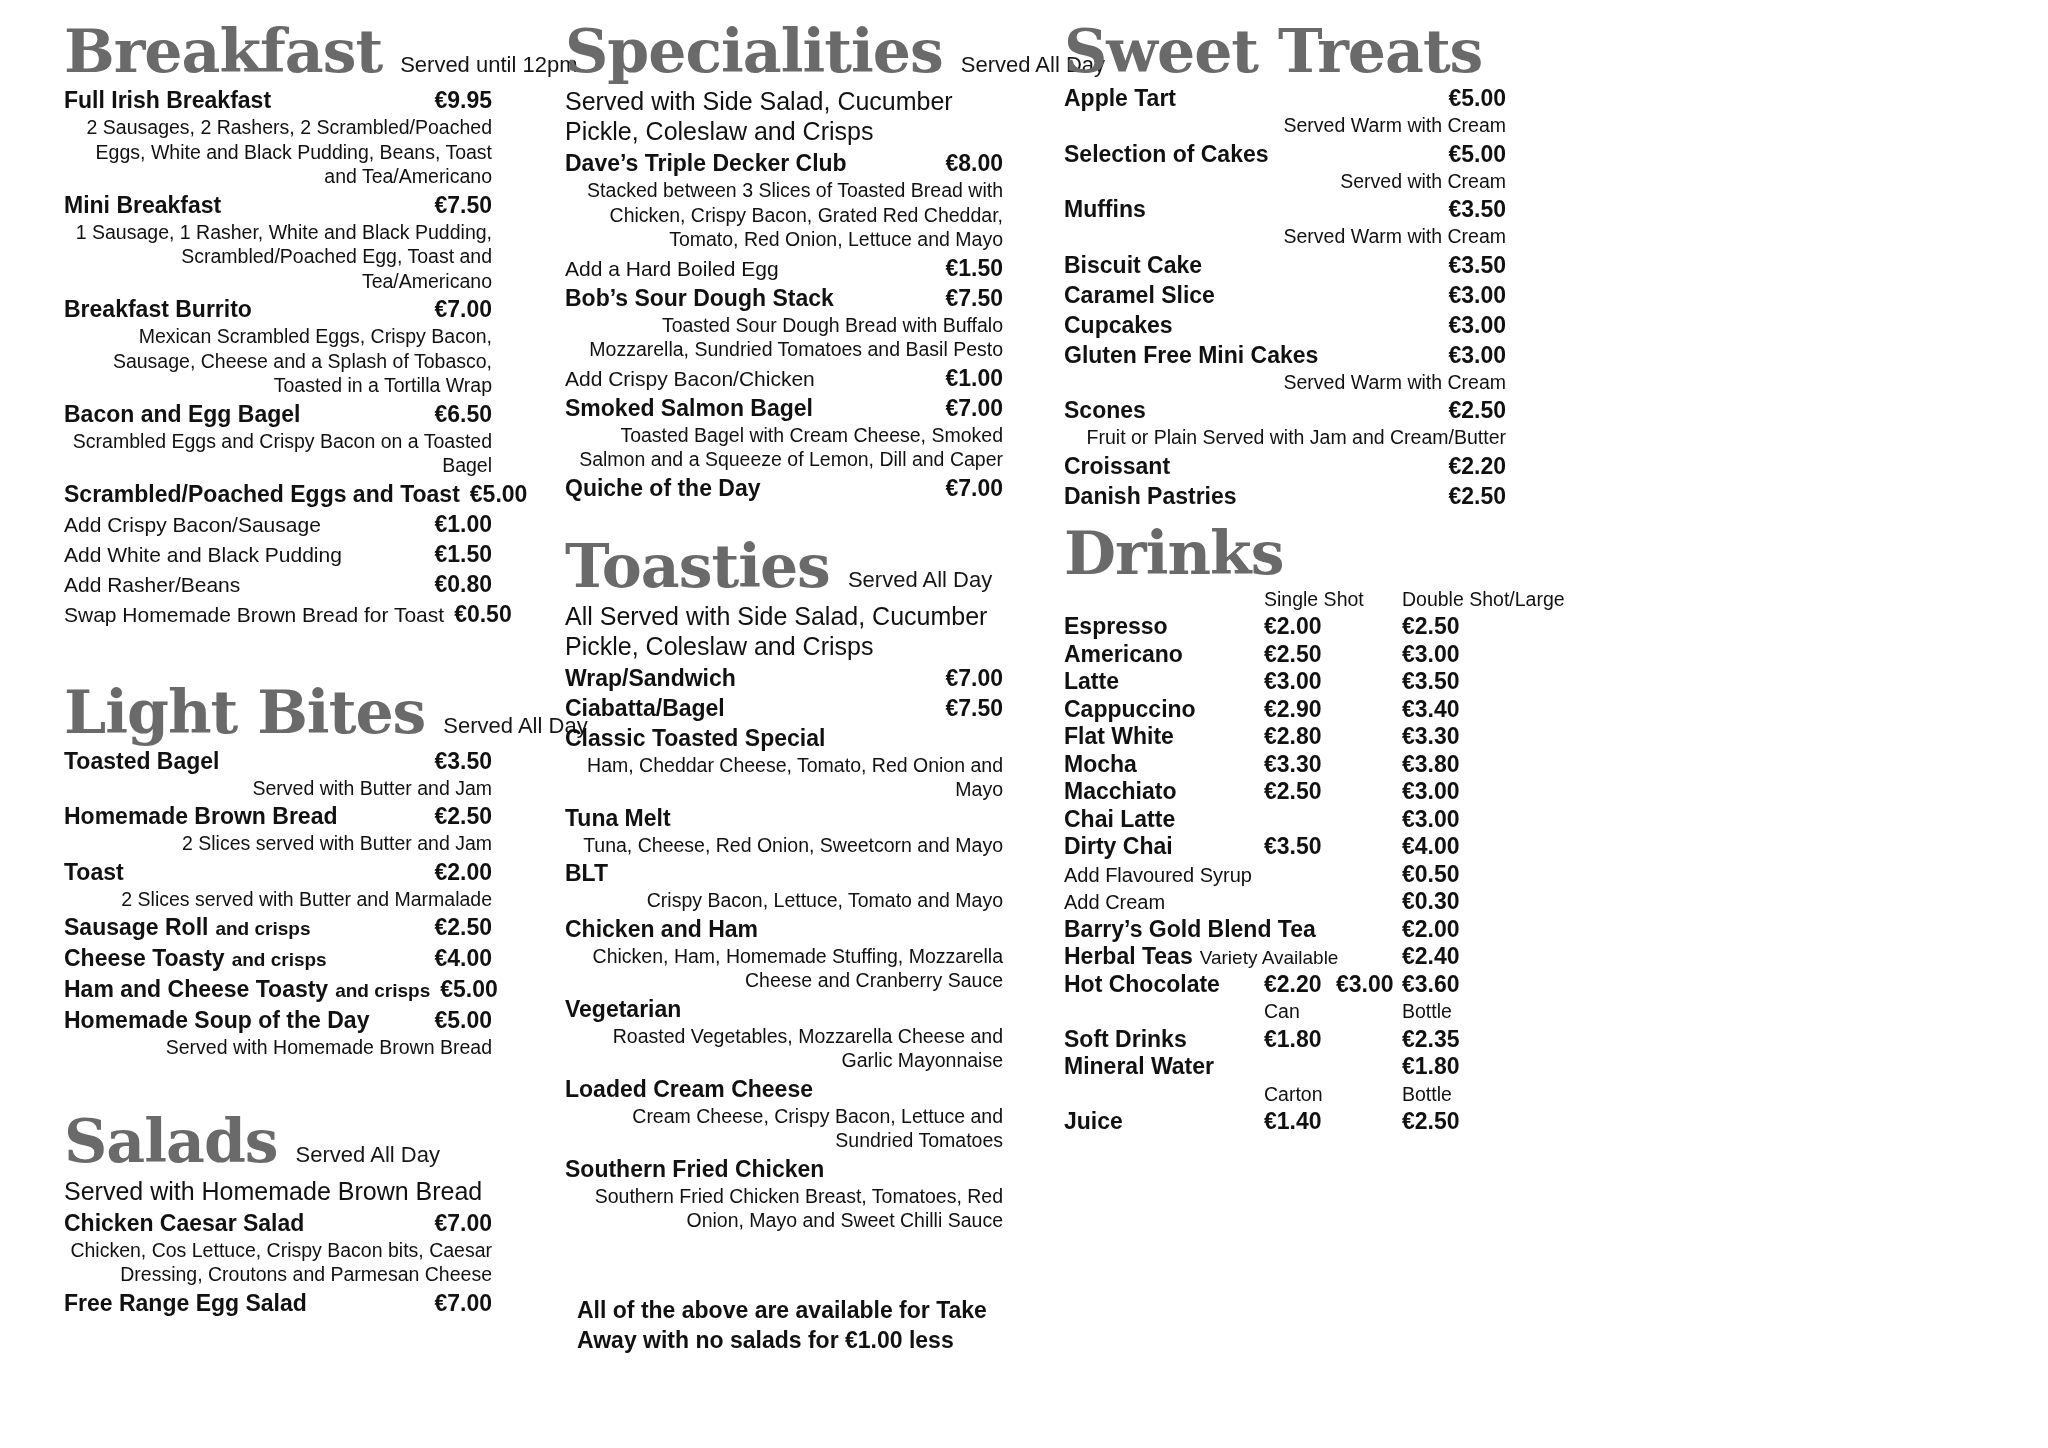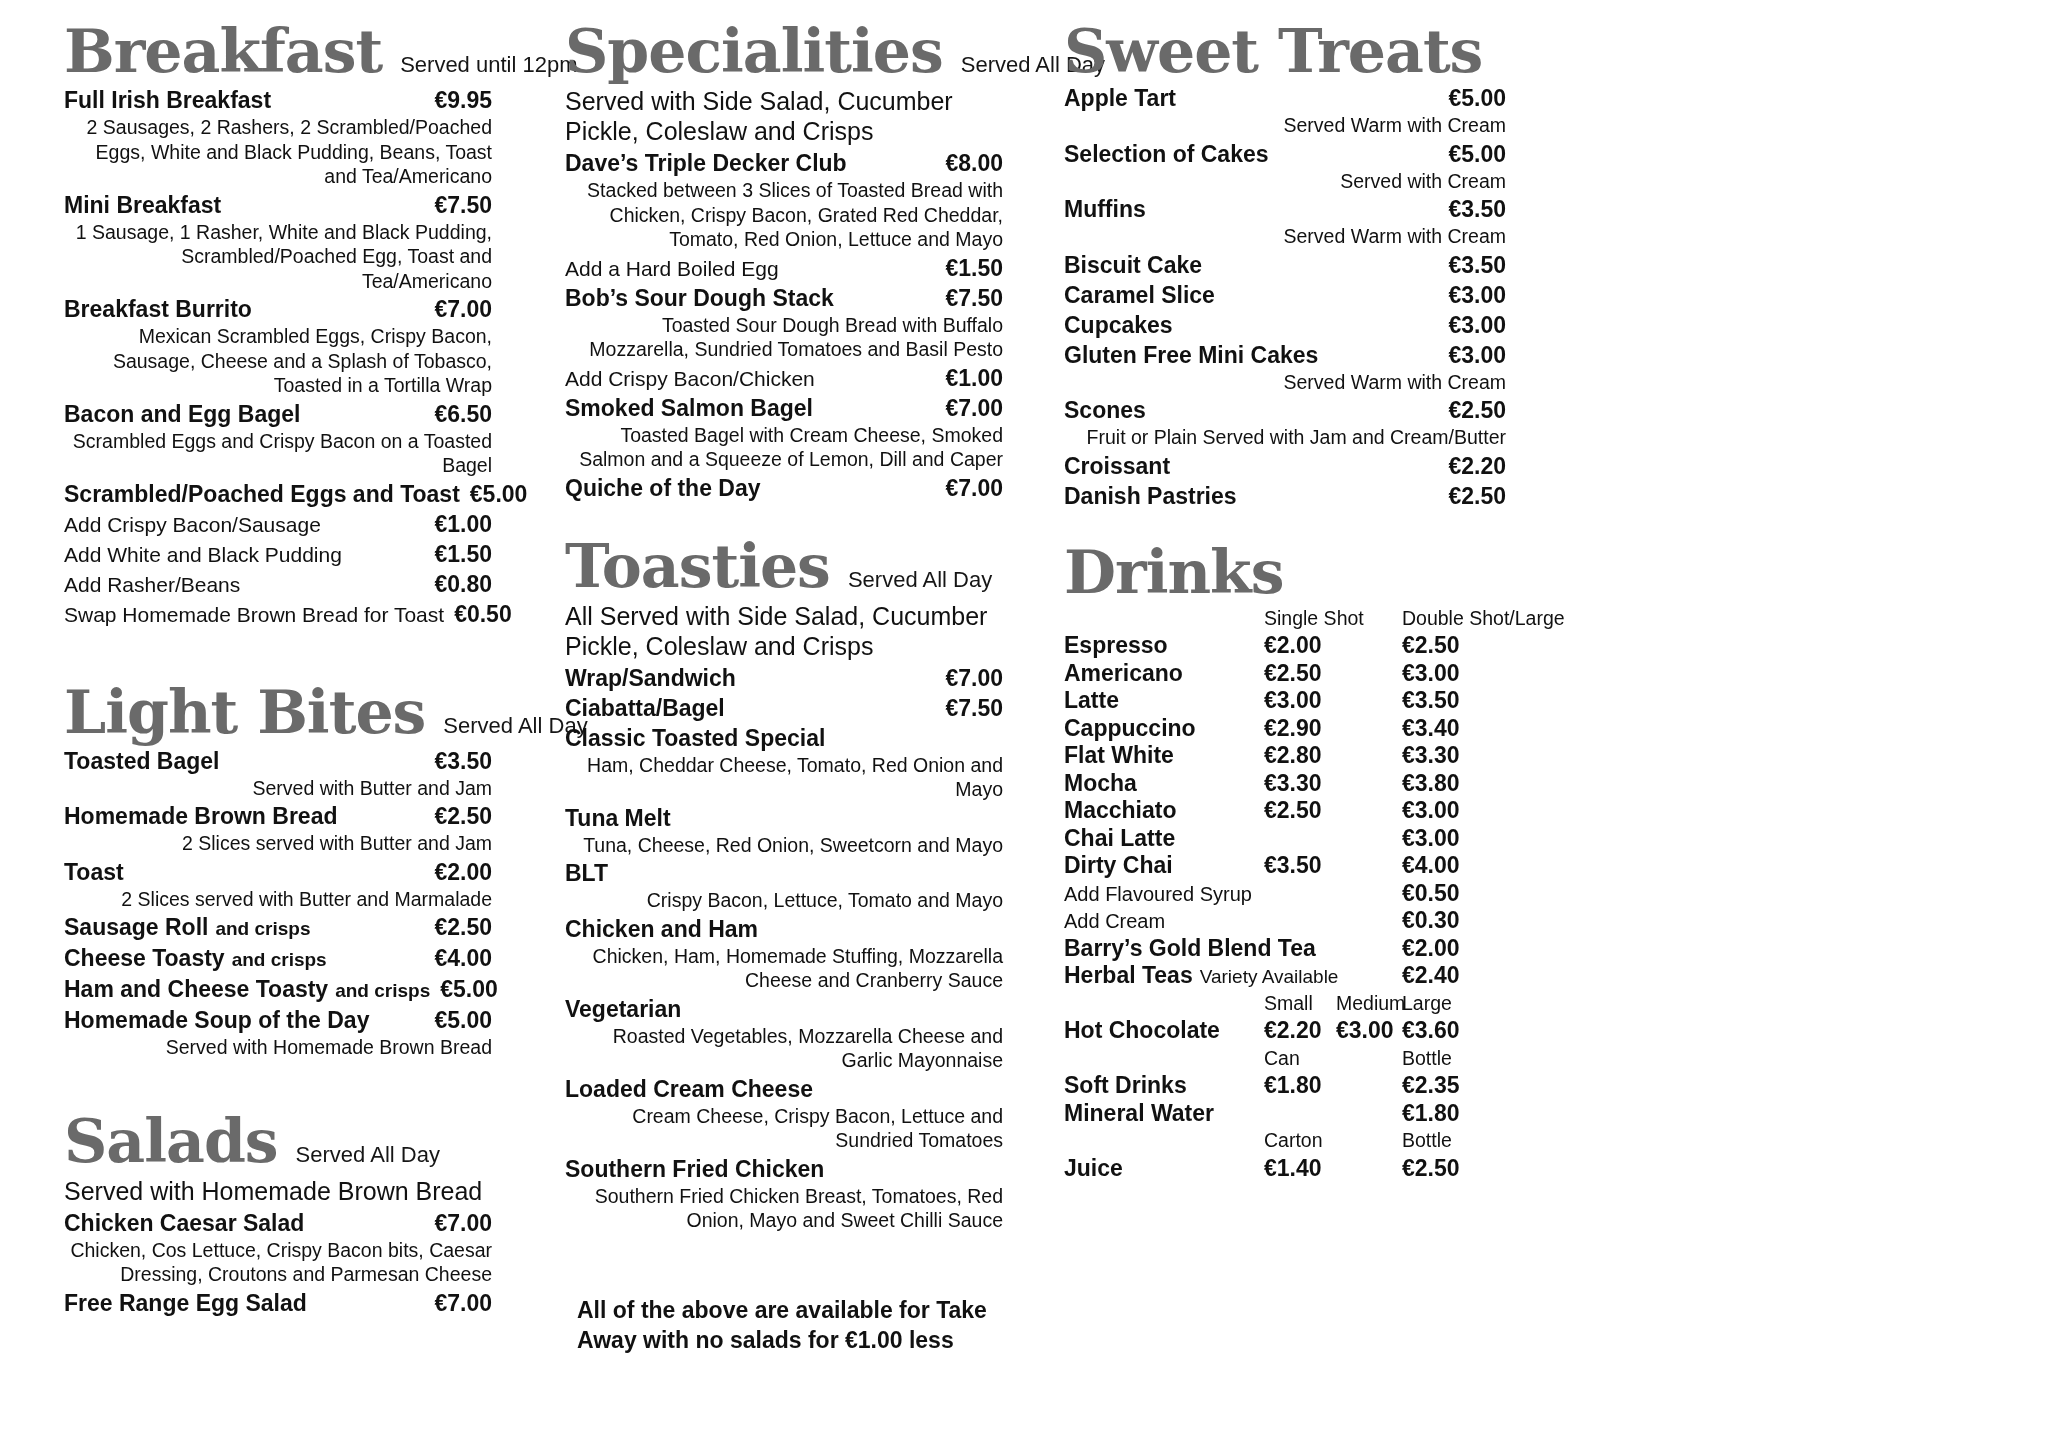--- a/index.html
+++ b/index.html
@@ -13,21 +13,21 @@
   }
   .menu-col{position:absolute;top:26px;}
   .col0{left:64px;width:428px;}
   .col1{left:565px;width:438px;}
   .col2{left:1064px;width:442px;}
 
   .section{margin:0;}
   .sec-light-bites{margin-top:58px;}
   .sec-salads{margin-top:56px;}
   .sec-toasties{margin-top:38px;}
-  .sec-drinks{margin-top:36px;}
+  .sec-drinks{margin-top:17px;}
 
   .sec-head{display:flex;align-items:baseline;gap:18px;margin:0 0 8px 0;}
   .sec-title{
     font-family:"DejaVu Serif", serif;
     font-weight:800;
     font-size:60px;
     line-height:50px;
     color:#6a6a6a;
     letter-spacing:-1px;
     white-space:nowrap;
@@ -396,25 +396,20 @@
         <div class="drow"><span class="dname">Cappuccino</span><span class="dc dc1">€2.90</span><span class="dc dc3">€3.40</span></div>
         <div class="drow"><span class="dname">Flat White</span><span class="dc dc1">€2.80</span><span class="dc dc3">€3.30</span></div>
         <div class="drow"><span class="dname">Mocha</span><span class="dc dc1">€3.30</span><span class="dc dc3">€3.80</span></div>
         <div class="drow"><span class="dname">Macchiato</span><span class="dc dc1">€2.50</span><span class="dc dc3">€3.00</span></div>
         <div class="drow"><span class="dname">Chai Latte</span><span class="dc dc3">€3.00</span></div>
         <div class="drow"><span class="dname">Dirty Chai</span><span class="dc dc1">€3.50</span><span class="dc dc3">€4.00</span></div>
         <div class="drow light"><span class="dname">Add Flavoured Syrup</span><span class="dc dc3">€0.50</span></div>
         <div class="drow light"><span class="dname">Add Cream</span><span class="dc dc3">€0.30</span></div>
         <div class="drow"><span class="dname">Barry’s Gold Blend Tea</span><span class="dc dc3">€2.00</span></div>
         <div class="drow"><span class="dname">Herbal Teas<span class="suffix">Variety Available</span></span><span class="dc dc3">€2.40</span></div>
-        <div class="drow labels">
-          <span class="dc dc1">Small</span>
-          <span class="dc dc2">Medium</span>
-          <span class="dc dc3">Large</span>
-        </div>
         <div class="drow"><span class="dname">Hot Chocolate</span><span class="dc dc1">€2.20</span><span class="dc dc2">€3.00</span><span class="dc dc3">€3.60</span></div>
         <div class="drow labels">
           <span class="dc dc1">Can</span>
           <span class="dc dc3">Bottle</span>
         </div>
         <div class="drow"><span class="dname">Soft Drinks</span><span class="dc dc1">€1.80</span><span class="dc dc3">€2.35</span></div>
         <div class="drow"><span class="dname">Mineral Water</span><span class="dc dc3">€1.80</span></div>
         <div class="drow labels">
           <span class="dc dc1">Carton</span>
           <span class="dc dc3">Bottle</span>

